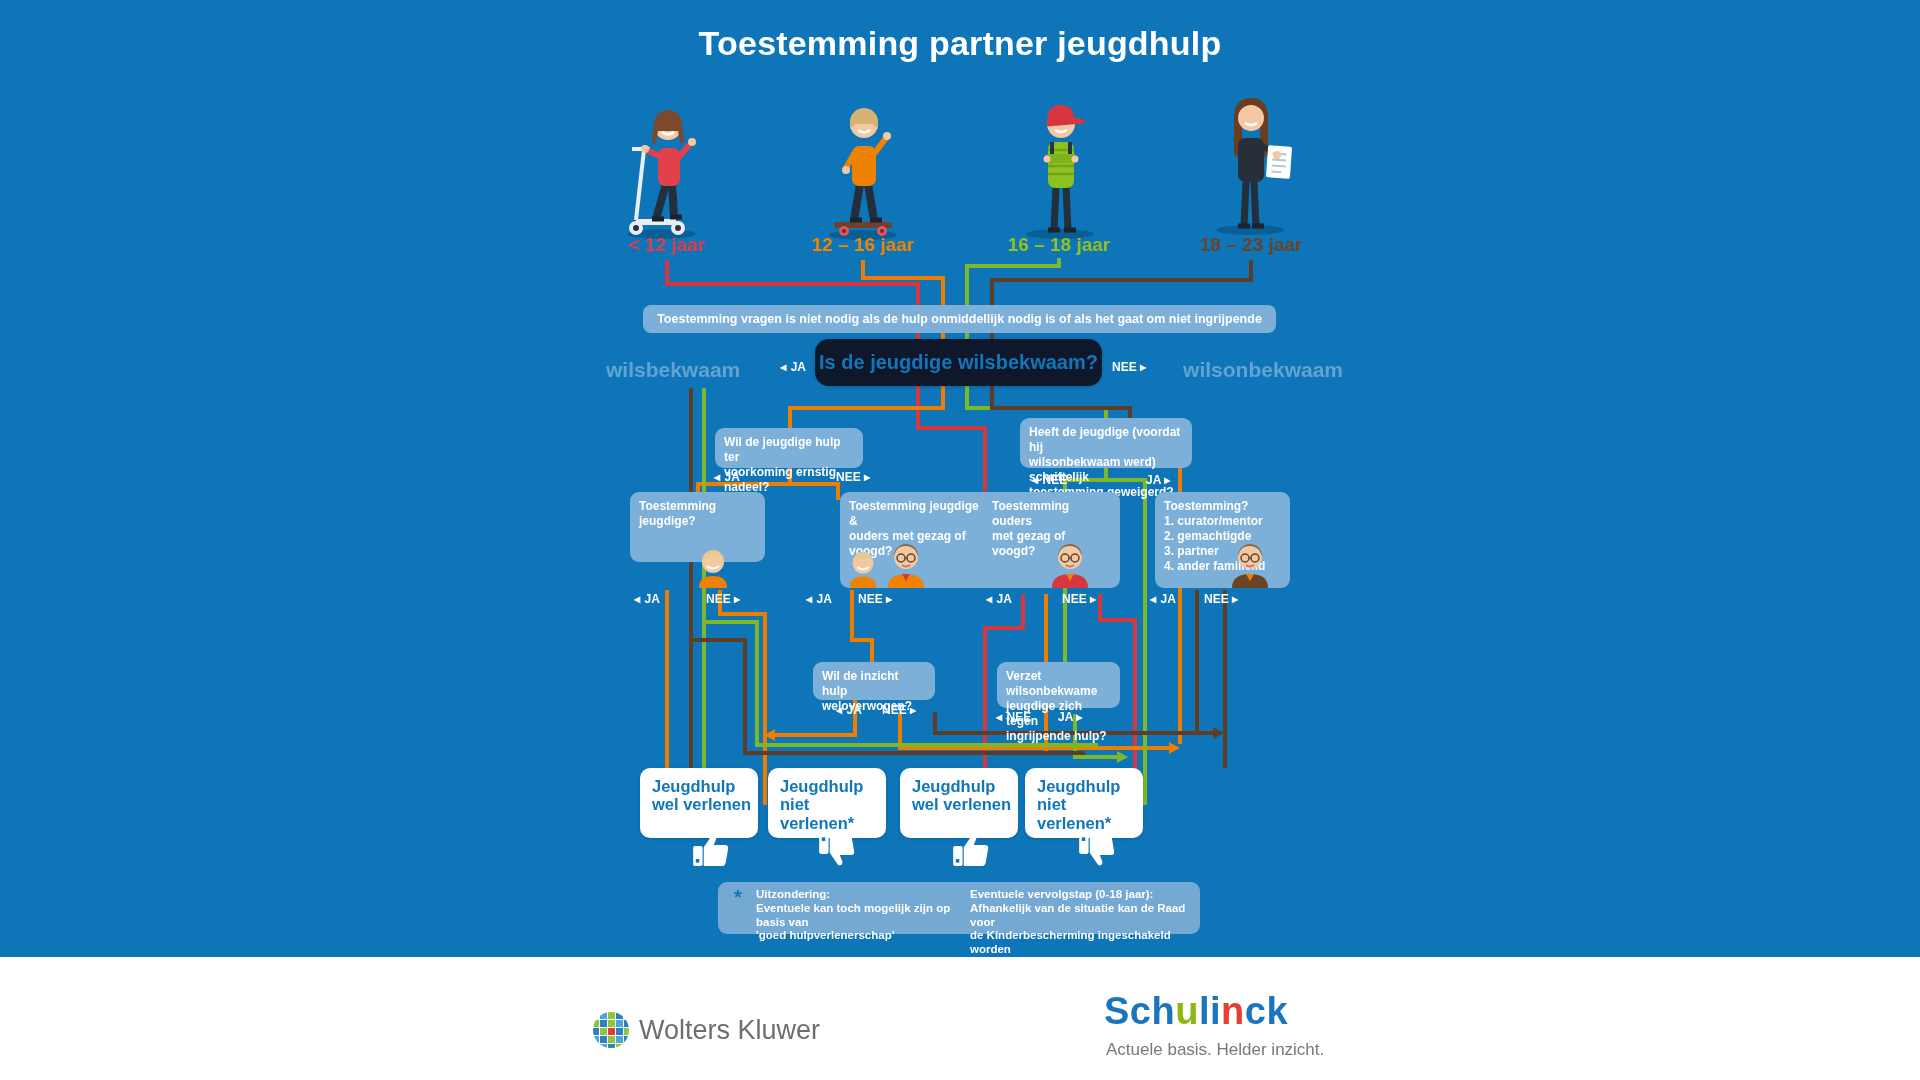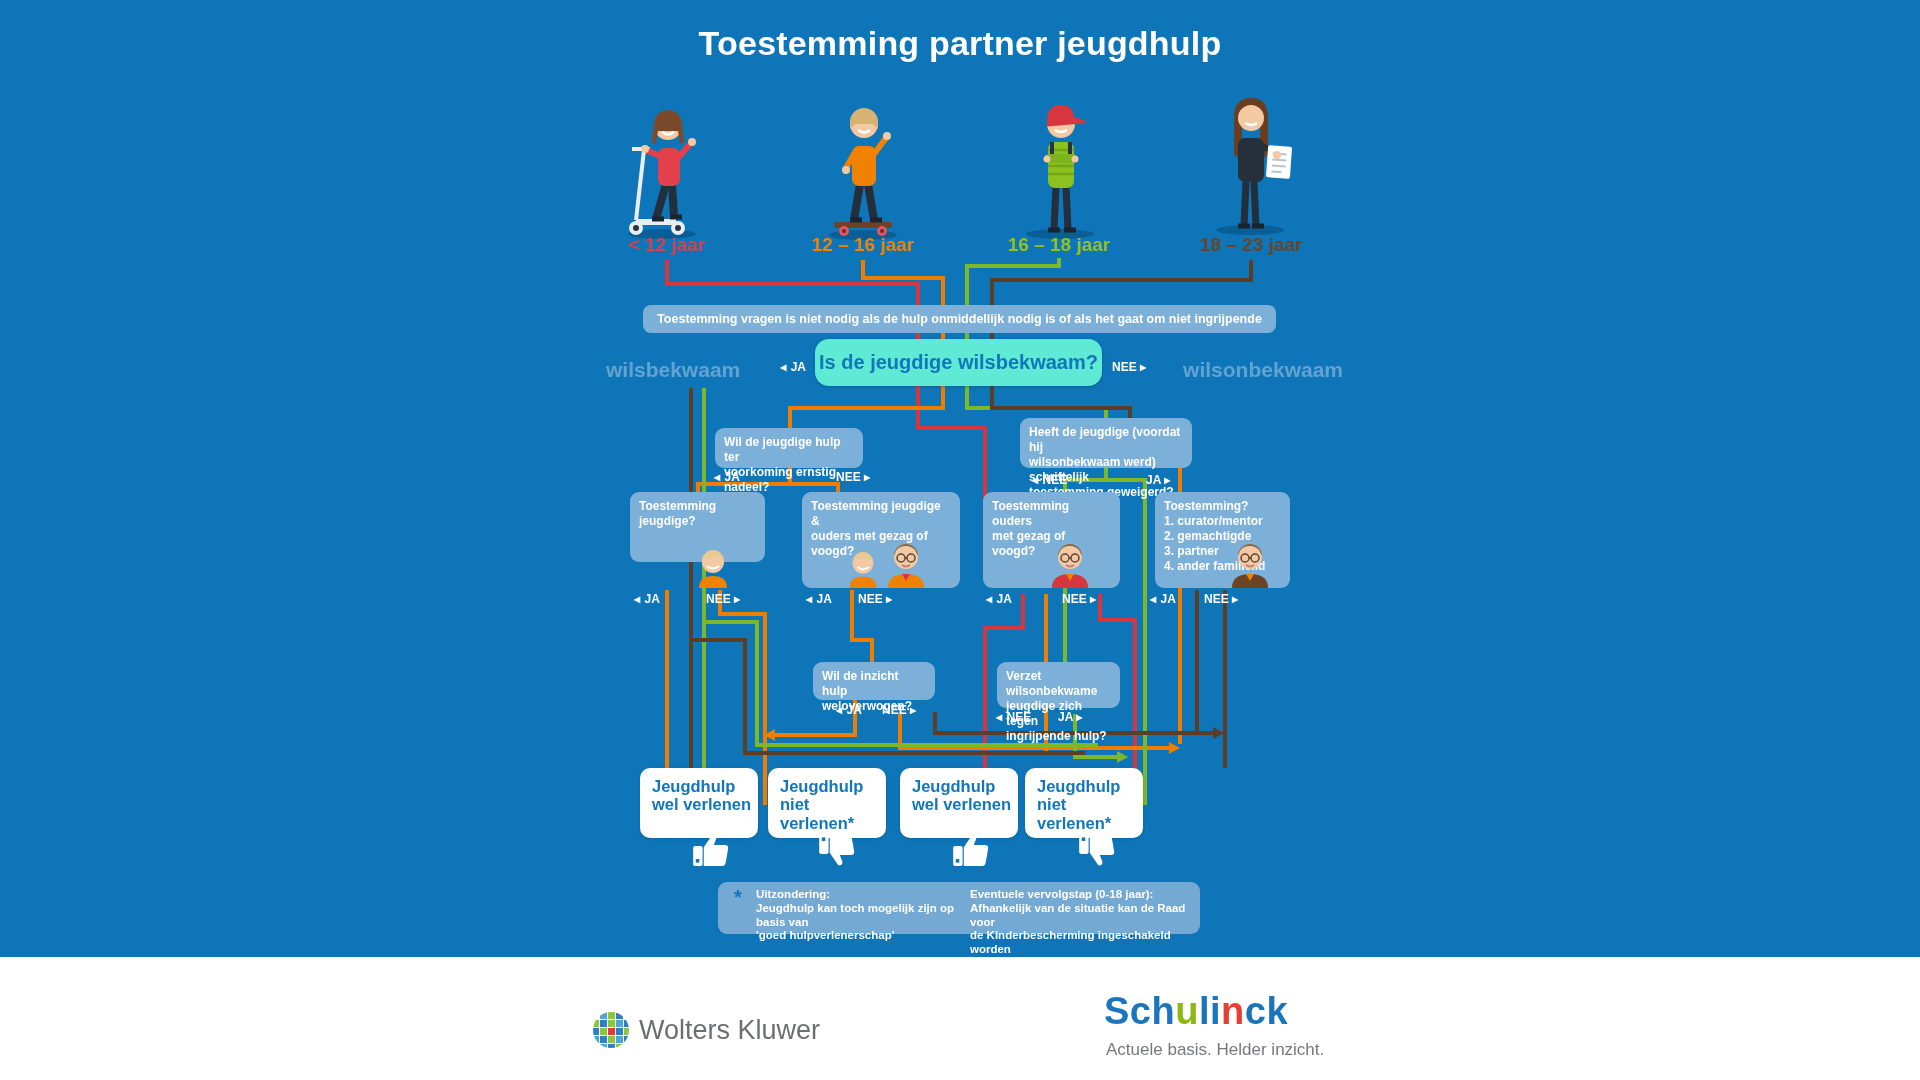--- a/index.html
+++ b/index.html
@@ -7,21 +7,21 @@
          font-family:"Liberation Sans",sans-serif;}
   #bluebg{position:absolute;left:0;top:0;width:1920px;height:957px;background:#0d75b8;}
   .abs{position:absolute;}
   .pre{white-space:pre-line;}
   #title{left:0;top:24px;width:1920px;text-align:center;color:#ffffff;
          font-size:34px;font-weight:bold;letter-spacing:.2px;}
   .age-label{top:234px;width:170px;text-align:center;font-size:19px;font-weight:bold;}
   .age-red{color:#e23c47;} .age-orange{color:#f08300;} .age-green{color:#94c11f;} .age-brown{color:#6b4423;}
   #banner{left:643px;top:305px;width:633px;height:28px;background:#7cb0d8;border-radius:8px;
           color:#fff;font-size:12.5px;font-weight:bold;text-align:center;line-height:28px;}
-  #main-question{left:815px;top:339px;width:287px;height:47px;background:#5eead4;border-radius:14px;
+  #main-question{left:815px;top:339px;width:287px;height:47px;background:#0f172a;border-radius:14px;
           color:#1276ba;font-size:20px;font-weight:bold;text-align:center;line-height:47px;
           box-shadow:0 1px 3px rgba(0,40,70,.25);}
   .side-label{top:358px;font-size:21px;font-weight:bold;color:#63a3d2;}
   #side-left{left:606px;width:130px;text-align:right;}
   #side-right{left:1173px;width:170px;text-align:right;}
   .qbox{background:#7cb0d8;border-radius:9px;color:#fff;font-size:12px;font-weight:bold;
         line-height:1.25;padding:7px 9px;box-sizing:border-box;}
   .yn{font-size:12px;font-weight:bold;color:#fff;white-space:nowrap;}
   .yn .arr{font-size:8px;vertical-align:1.5px;letter-spacing:1px;}
   .result{background:#ffffff;border-radius:10px;color:#1276ba;font-size:16.5px;font-weight:bold;
@@ -178,21 +178,21 @@
   <div id="side-right" class="abs side-label">wilsonbekwaam</div>
 
   <div class="abs qbox pre" style="left:715px;top:428px;width:148px;height:40px;">Wil de jeugdige hulp ter
 voorkoming ernstig nadeel?</div>
   <div class="abs qbox pre" style="left:1020px;top:418px;width:172px;height:50px;">Heeft de jeugdige (voordat hij
 wilsonbekwaam werd) schriftelijk
 toestemming geweigerd?</div>
 
   <div class="abs qbox pre" style="left:630px;top:492px;width:135px;height:70px;">Toestemming
 jeugdige?</div>
-  <div class="abs qbox pre" style="left:802px;top:492px;width:158px;height:96px;">Toestemming jeugdige &amp;
+  <div class="abs qbox pre" style="left:840px;top:492px;width:158px;height:96px;">Toestemming jeugdige &amp;
 ouders met gezag of voogd?</div>
   <div class="abs qbox pre" style="left:983px;top:492px;width:137px;height:96px;">Toestemming ouders
 met gezag of voogd?</div>
   <div class="abs qbox pre" style="left:1155px;top:492px;width:135px;height:96px;">Toestemming?
 1. curator/mentor
 2. gemachtigde
 3. partner
 4. ander familielid</div>
 
   <div class="abs qbox pre" style="left:813px;top:662px;width:122px;height:38px;">Wil de inzicht hulp
@@ -297,21 +297,21 @@
   </svg>
   <svg class="thumb" style="left:1078px;top:828px;transform:scaleY(-1);" viewBox="0 0 34 34">
     <rect x="1" y="12" width="8" height="17" rx="1.5" fill="#fff"></rect>
     <rect x="3.2" y="23" width="3" height="3" fill="#0d75b8"></rect>
     <path fill="#fff" d="M10 29 V13 l6.5-9.5 q1.3-2 3-1 q1.8 1 1 3.5 L18.5 11 H28 q3.2 0 2.7 3.2 l-2 11.5 q-0.5 3.3 -3.8 3.3 z"></path>
   </svg>
 
   <div id="footnote" class="abs">
     <div class="ast">*</div>
     <div id="fn-left" class="fn-text pre">Uitzondering:
-Jeugdhulp kan toch mogelijk zijn op basis van
+Eventuele kan toch mogelijk zijn op basis van
 'goed hulpverlenerschap'</div>
     <div id="fn-right" class="fn-text pre">Eventuele vervolgstap (0-18 jaar):
 Afhankelijk van de situatie kan de Raad voor
 de Kinderbescherming ingeschakeld worden</div>
   </div>
 
   <div id="wk" class="abs">
     <svg width="38" height="38" viewBox="0 0 38 38">
       <clipPath id="ck">
           <circle cx="19" cy="19" r="18"></circle>

